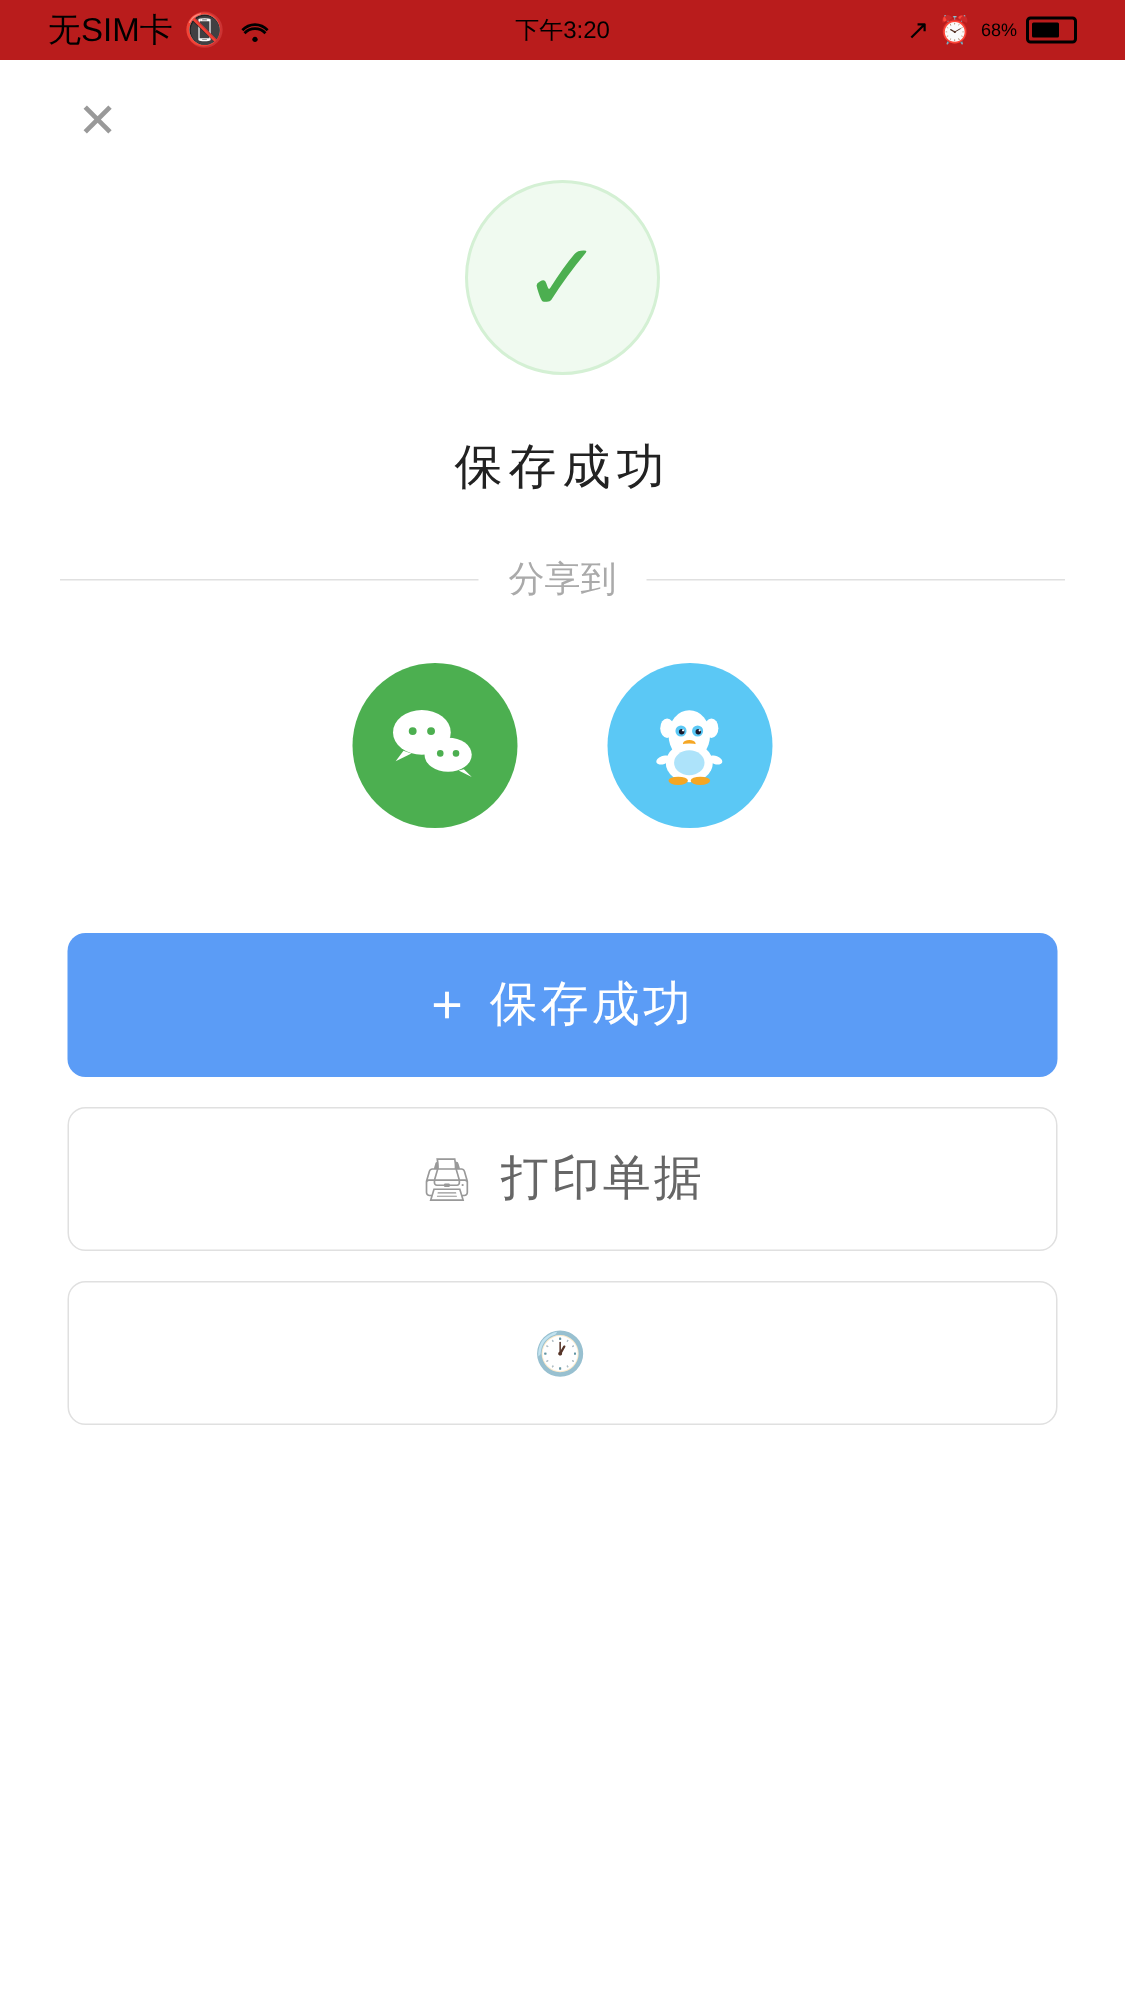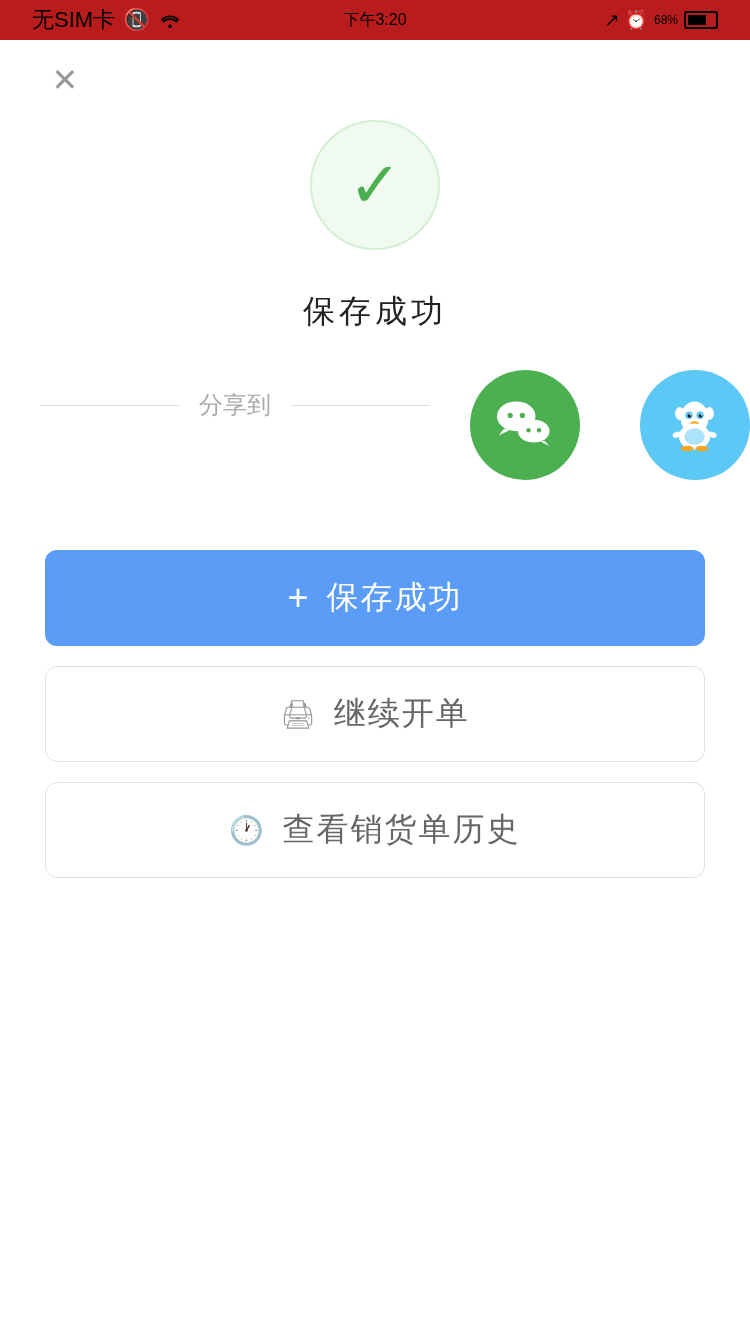--- a/index.html
+++ b/index.html
@@ -120,20 +120,21 @@
       font-weight: 400;
       color: #222;
       margin-bottom: 36px;
       letter-spacing: 4px;
     }
 
     
     .share-section {
       width: 100%;
       display: flex;
+      flex-direction: column;
       align-items: center;
       margin-bottom: 60px;
     }
 
     .share-divider {
       width: 100%;
       position: relative;
       display: flex;
       align-items: center;
       justify-content: center;
@@ -340,23 +341,22 @@
 
   <div class="actions">
 
     <button class="btn-primary">
       <span class="btn-plus">+</span>
       <span>保存成功</span>
     </button>
 
     <button class="btn-secondary">
       <span class="btn-icon">🖨</span>
-      <span>继续开单</span>
+      <span>打印单据</span>
     </button>
 
     <button class="btn-secondary">
       <span class="btn-icon">🕐</span>
-      <span>查看销货单历史</span>
     </button>
 
   </div>
 
 </div>
 
 </body></html>

